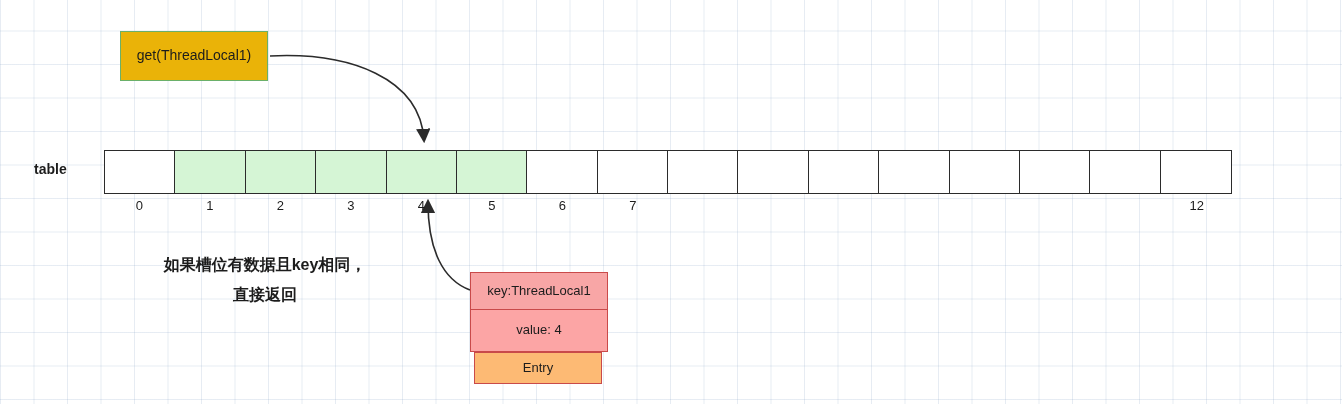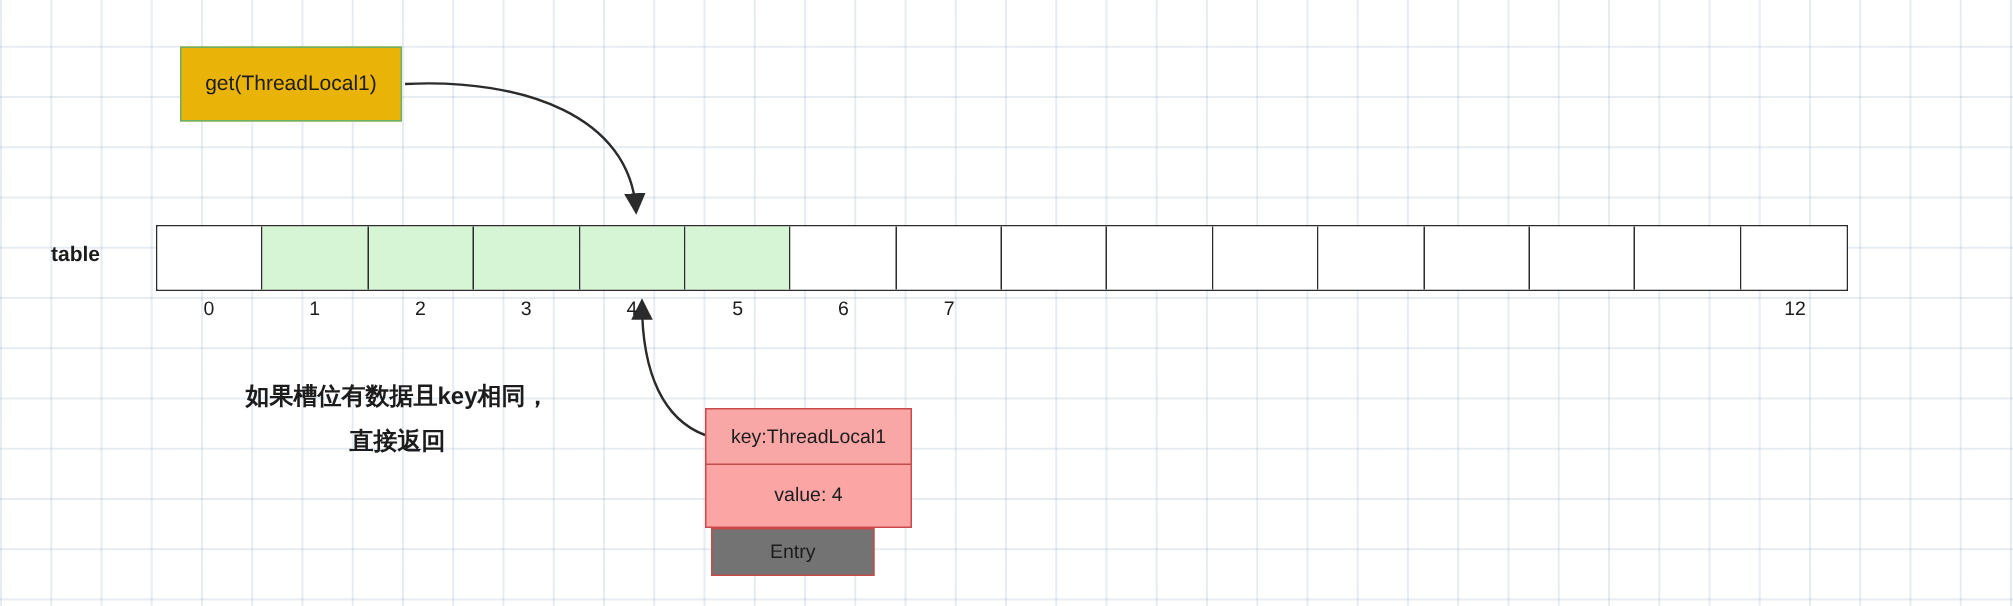--- a/index.html
+++ b/index.html
@@ -82,22 +82,22 @@
     background:#f8a6a6; border:1.5px solid #c94a4a;
     font-size:13px; color:#1c1c1c;
   }
   #entry-value {
     left:470px; top:310px; width:138px; height:42px;
     background:#fca5a5; border:1.5px solid #c94a4a;
     border-top:none;
     font-size:13px; color:#1c1c1c;
   }
   #entry-label {
-    left:474px; top:352px; width:109px; height:32px;
-    background:#737373; border:1.5px solid #c94a4a;
+    left:474px; top:352px; width:128px; height:32px;
+    background:#fdba74; border:1.5px solid #c94a4a;
     font-size:13px; color:#1c1c1c;
   }
 </style>
 </head>
 <body>
 
 <div id="grid"></div>
 
 <svg id="canvas" viewBox="0 0 1342 404">
   <defs>

